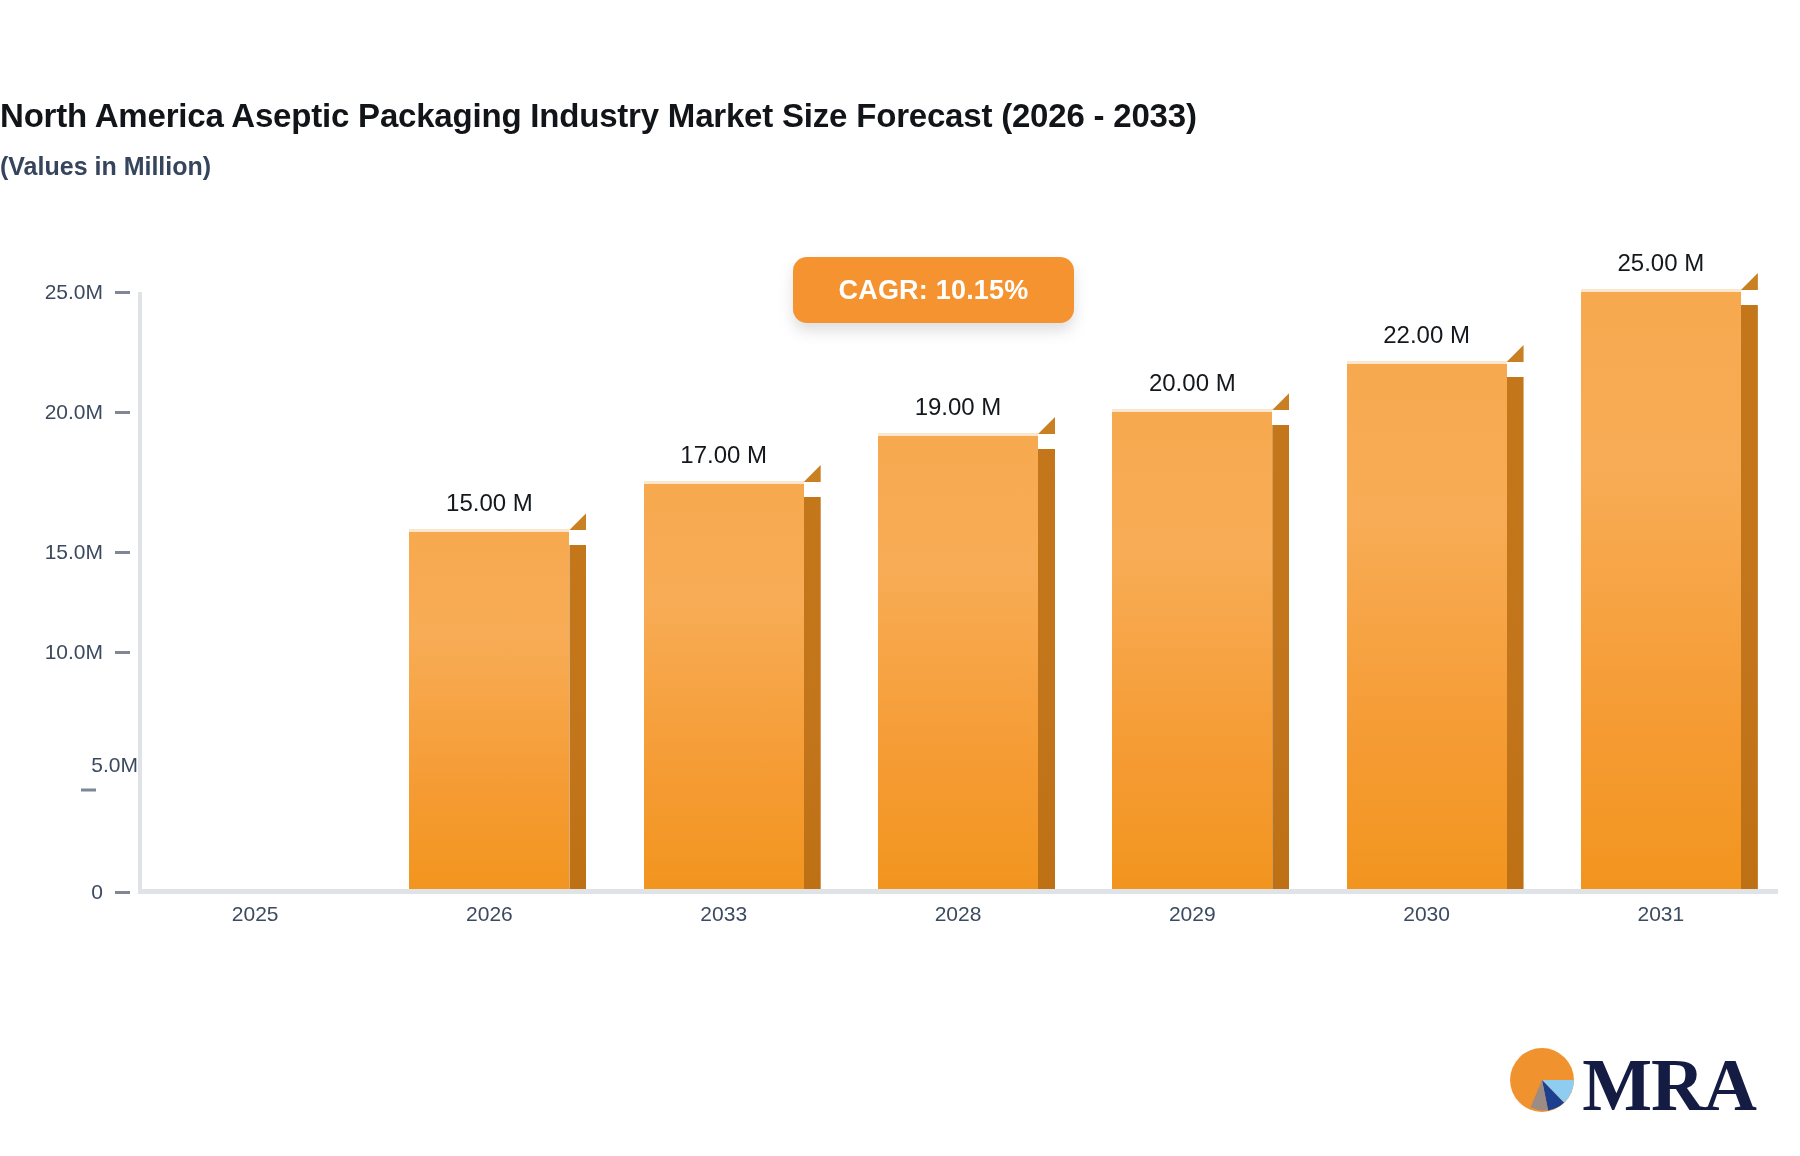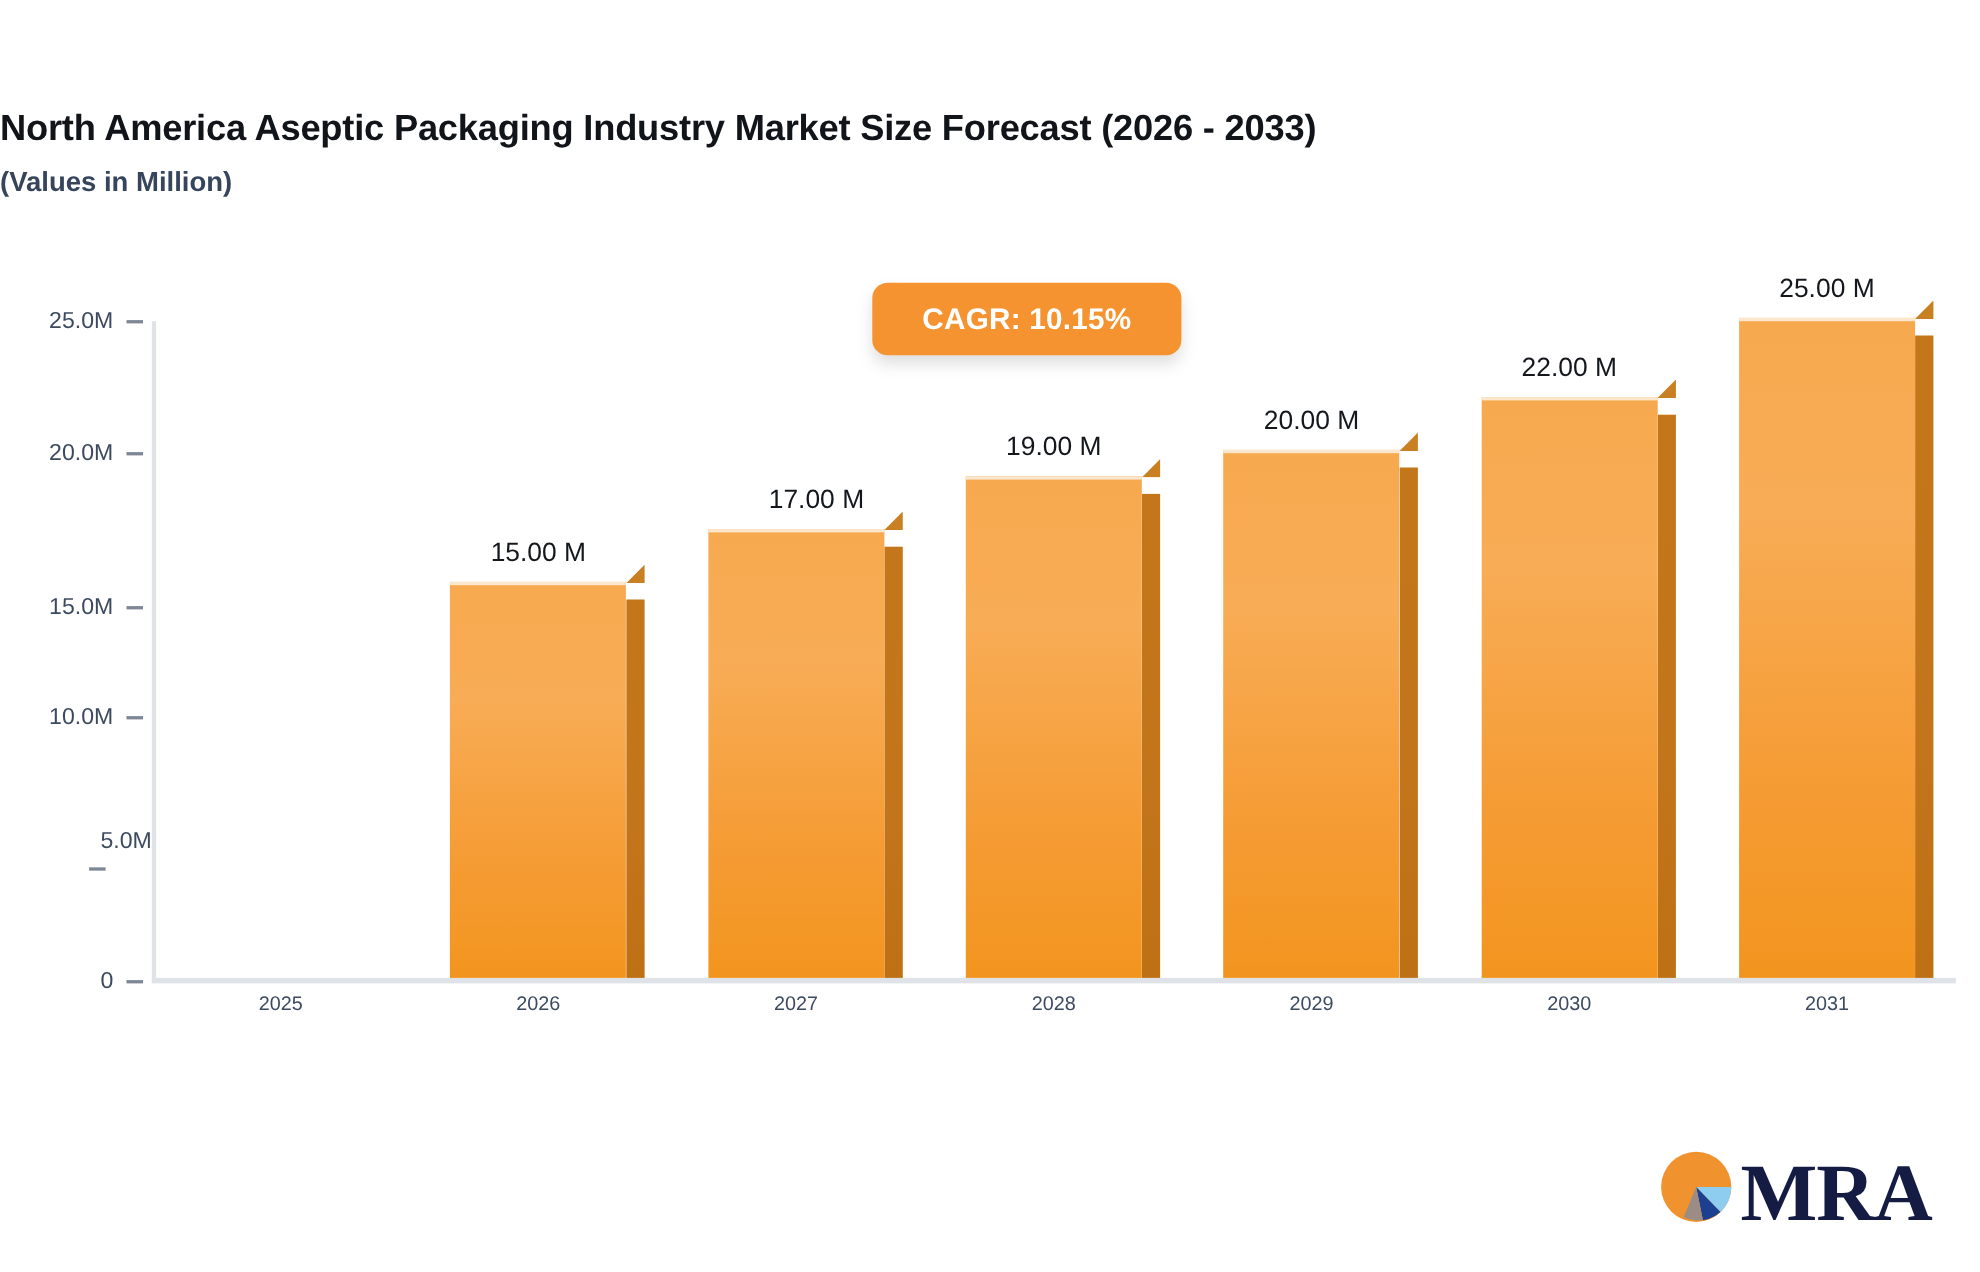--- a/index.html
+++ b/index.html
@@ -178,21 +178,21 @@
   .xlabels {
     position: absolute;
     left: 138px;
     top: 902px;
     width: 1640px;
     height: 40px;
   }
   .xlabel {
     position: absolute;
     transform: translateX(-50%);
-    font-size: 18px;
+    font-size: 21px;
     color: #3c4a60;
     white-space: nowrap;
   }
 
   
   .logo {
     position: absolute;
     right: 44px;
     bottom: 34px;
     display: flex;
@@ -228,21 +228,21 @@
     <div class="bars" id="bars-container">
         <div class="bar-slot" style="left: 271.429px; height: 360px;">
           <div class="bar" style="height: 360px;">
             <div class="bar-side"></div>
             <div class="bar-face"></div>
             <div class="bar-cap"></div>
             <div class="bar-top-shade"></div>
           </div>
           <div class="bar-value" style="bottom: 372px;">15.00 M</div>
         </div>
-        <div class="bar-slot" style="left: 505.714px; height: 408px; padding-left: 37px;">
+        <div class="bar-slot" style="left: 505.714px; height: 408px;">
           <div class="bar" style="height: 408px;">
             <div class="bar-side"></div>
             <div class="bar-face"></div>
             <div class="bar-cap"></div>
             <div class="bar-top-shade"></div>
           </div>
           <div class="bar-value" style="bottom: 420px;">17.00 M</div>
         </div>
         <div class="bar-slot" style="left: 740px; height: 456px;">
           <div class="bar" style="height: 456px;">
@@ -305,21 +305,21 @@
         <div class="ytick" style="top: 0px; justify-content: space-between;">
           <span class="ylabel">25.0M</span>
           <span class="ydash"></span>
         </div>
       </div>
   </div>
 
   <div class="xlabels" id="xlabels-container">
       <div class="xlabel" style="left: 117.143px;">2025</div>
       <div class="xlabel" style="left: 351.429px;">2026</div>
-      <div class="xlabel" style="left: 585.714px;">2027</div>
+      <div class="xlabel" style="left: 585.714px;">2033</div>
       <div class="xlabel" style="left: 820px;">2028</div>
       <div class="xlabel" style="left: 1054.29px;">2029</div>
       <div class="xlabel" style="left: 1288.57px;">2030</div>
       <div class="xlabel" style="left: 1522.86px;">2031</div>
     </div>
 
   <div class="logo">
     <span>
       <svg width="76" height="76" viewBox="0 0 100 100">
         <circle cx="50" cy="50" r="42" fill="#f0922d"></circle>

